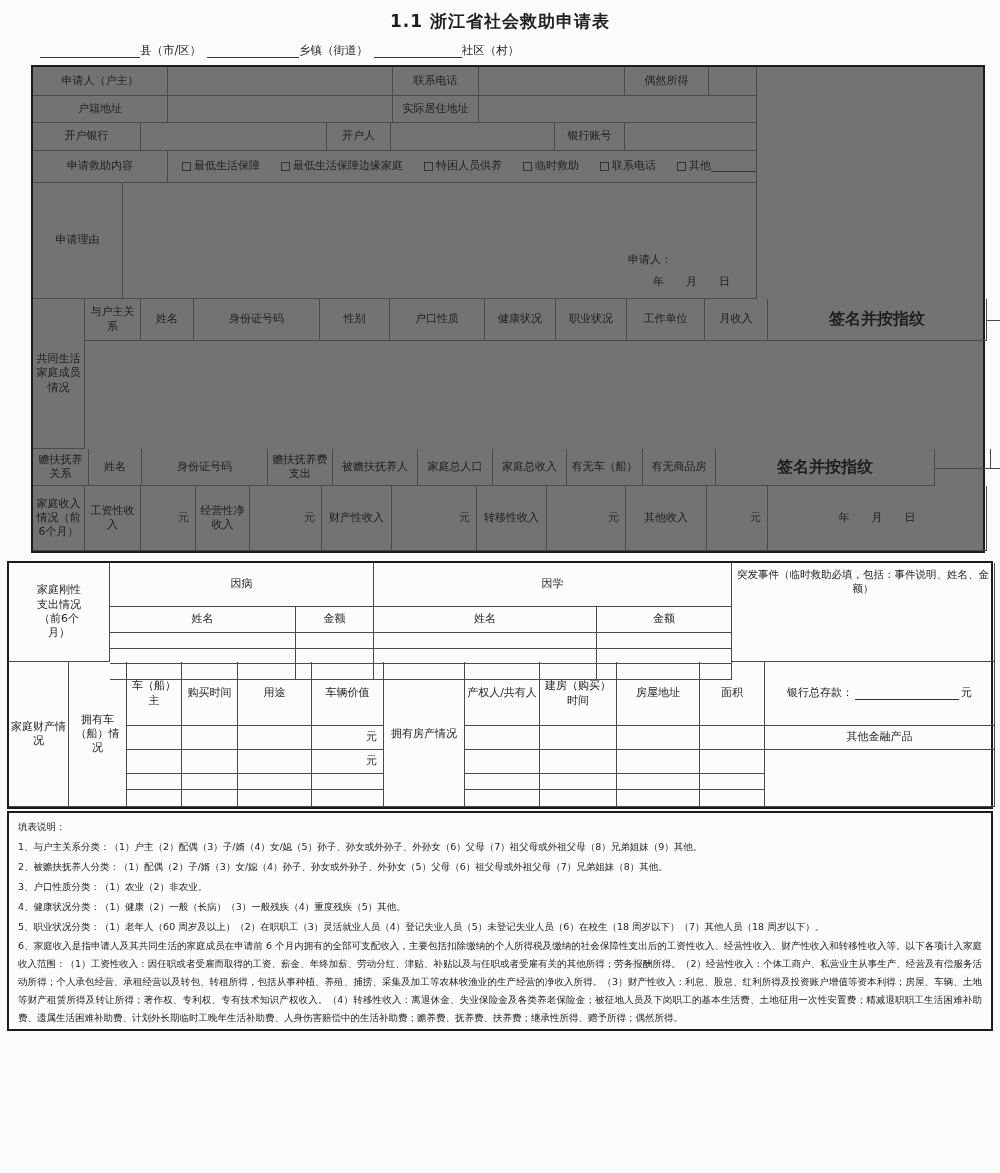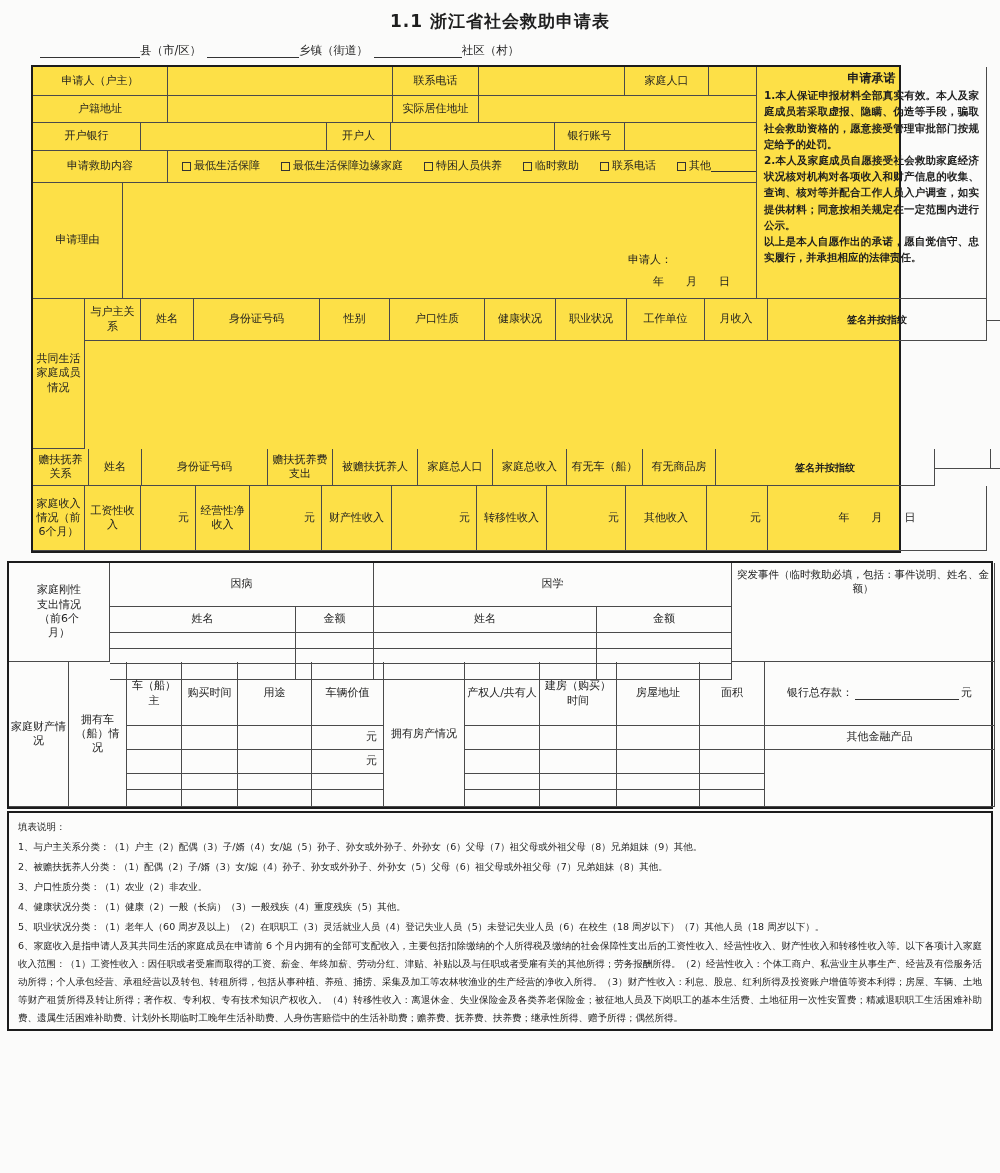--- a/index.html
+++ b/index.html
@@ -33,21 +33,21 @@
   .cell {
     border-right: 1px solid #4a4a4a;
     border-bottom: 1px solid #4a4a4a;
     display: flex; align-items: center; justify-content: center;
     text-align: center; font-size: 11px; line-height: 1.3;
     padding: 1px 2px; overflow: hidden; flex: none;
   }
   .fill { background: transparent; }
   .unit { justify-content: flex-end; padding-right: 6px; color:#2a2a2a; }
 
-  .tableA { margin: 5px 16px 0 31px; width: 870px; border: 2px solid #1c1c1c; background: #fde047; }
+  .tableA { margin: 5px 16px 0 31px; width: 954px; border: 2px solid #1c1c1c; background: #737373; }
   .tableB { margin: 8px 0 0 7px;  width: 986px; border: 2px solid #1c1c1c; background: #fcfcfb; }
 
   
   .topRegion { display: flex; }
   .topleft { width: 724px; display: flex; flex-direction: column; }
   .pledge {
     width: 230px; height: 232px; border-bottom: 1px solid #4a4a4a;
     padding: 3px 7px 2px 7px; font-size: 10.5px; font-weight: bold;
     line-height: 16.2px; text-align: justify;
   }
@@ -63,21 +63,21 @@
 
   .reason-body { flex-direction: column; justify-content: flex-end; align-items: flex-end; padding-bottom: 9px; }
   .reason-sign { padding-right: 82px; font-size: 11px; margin-bottom: 7px; }
   .reason-date { padding-right: 24px; font-size: 11px; }
 
   
   .sec { display: flex; }
   .seclabel { flex: none; }
   .secgrid { flex: 1 1 auto; display: flex; flex-direction: row; }
   .hdr { font-size: 11px; }
-  .sig-hdr { font-weight: bold; font-size: 10px; }
+  .sig-hdr { font-weight: bold; font-size: 16px; }
 
   .m  .hr { height: 42px; }  .m  .dr { height: 21.6px; }
   .m  .r > :nth-child(1){width:56px} .m .r > :nth-child(2){width:53px} .m .r > :nth-child(3){width:126px}
   .m  .r > :nth-child(4){width:70px} .m .r > :nth-child(5){width:95px} .m .r > :nth-child(6){width:71px}
   .m  .r > :nth-child(7){width:71px} .m .r > :nth-child(8){width:78px} .m .r > :nth-child(9){width:63px}
   .m  .r > :nth-child(10){width:219px}
 
   .nc .hr { height: 37px; }  .nc .dr { height: 19.6px; }
   .nc .r > :nth-child(1){width:56px} .nc .r > :nth-child(2){width:53px} .nc .r > :nth-child(3){width:126px}
   .nc .r > :nth-child(4){width:65px} .nc .r > :nth-child(5){width:85px} .nc .r > :nth-child(6){width:75px}
@@ -127,21 +127,21 @@
 
 <div class="tableA">
 
   <div class="topRegion">
     <div class="topleft">
       <div class="r r1">
         <div class="cell" style="width:135px">申请人（户主）</div>
         <div class="cell fill" style="width:225px"></div>
         <div class="cell" style="width:86px">联系电话</div>
         <div class="cell fill" style="width:146px"></div>
-        <div class="cell" style="width:84px">家庭人口</div>
+        <div class="cell" style="width:84px">偶然所得</div>
         <div class="cell fill" style="width:48px"></div>
       </div>
       <div class="r r2">
         <div class="cell" style="width:135px">户籍地址</div>
         <div class="cell fill" style="width:225px"></div>
         <div class="cell" style="width:86px">实际居住地址</div>
         <div class="cell fill" style="width:278px"></div>
       </div>
       <div class="r r3">
         <div class="cell" style="width:108px">开户银行</div>
@@ -182,26 +182,20 @@
         </div>
       </div>
       <div class="r r5">
         <div class="cell" style="width:90px">申请理由</div>
         <div class="cell fill reason-body" style="width:634px">
           <div class="reason-sign">申请人：</div>
           <div class="reason-date">年　　月　　日</div>
         </div>
       </div>
     </div>
-    <div class="pledge cell" style="width:230px;display:block">
-      <h3>申请承诺</h3>
-      <div>1.本人保证申报材料全部真实有效。本人及家庭成员若采取虚报、隐瞒、伪造等手段，骗取社会救助资格的，愿意接受管理审批部门按规定给予的处罚。</div>
-      <div>2.本人及家庭成员自愿接受社会救助家庭经济状况核对机构对各项收入和财产信息的收集、查询、核对等并配合工作人员入户调查，如实提供材料；同意按相关规定在一定范围内进行公示。</div>
-      <div>以上是本人自愿作出的承诺，愿自觉信守、忠实履行，并承担相应的法律责任。</div>
-    </div>
   </div>
 
   <div class="sec m">
     <div class="cell seclabel" style="width:52px;height:150px">共同生活家庭成员情况</div>
     <div class="secgrid">
       <div class="r hr">
         <div class="cell hdr">与户主关系</div>
         <div class="cell hdr">姓名</div>
         <div class="cell hdr">身份证号码</div>
         <div class="cell hdr">性别</div>

